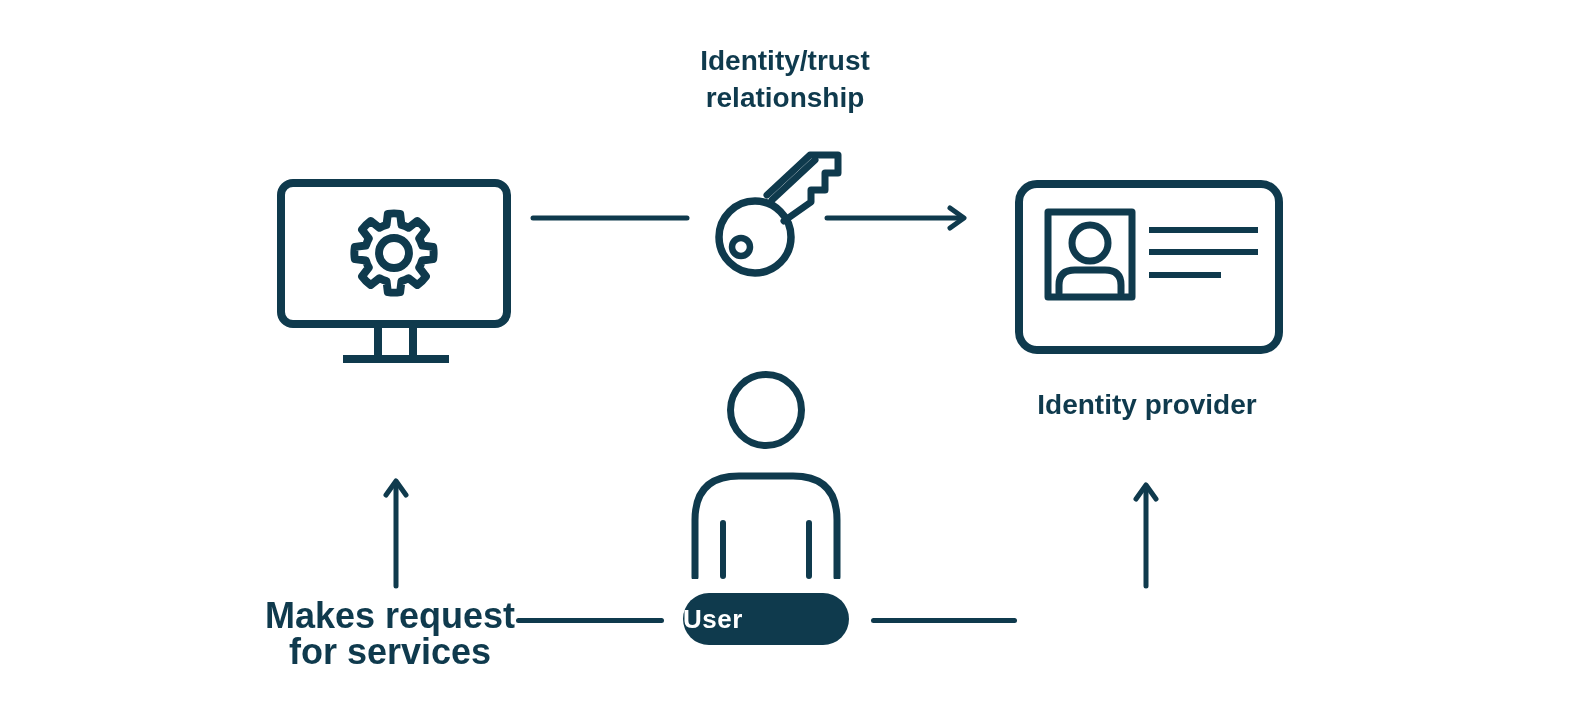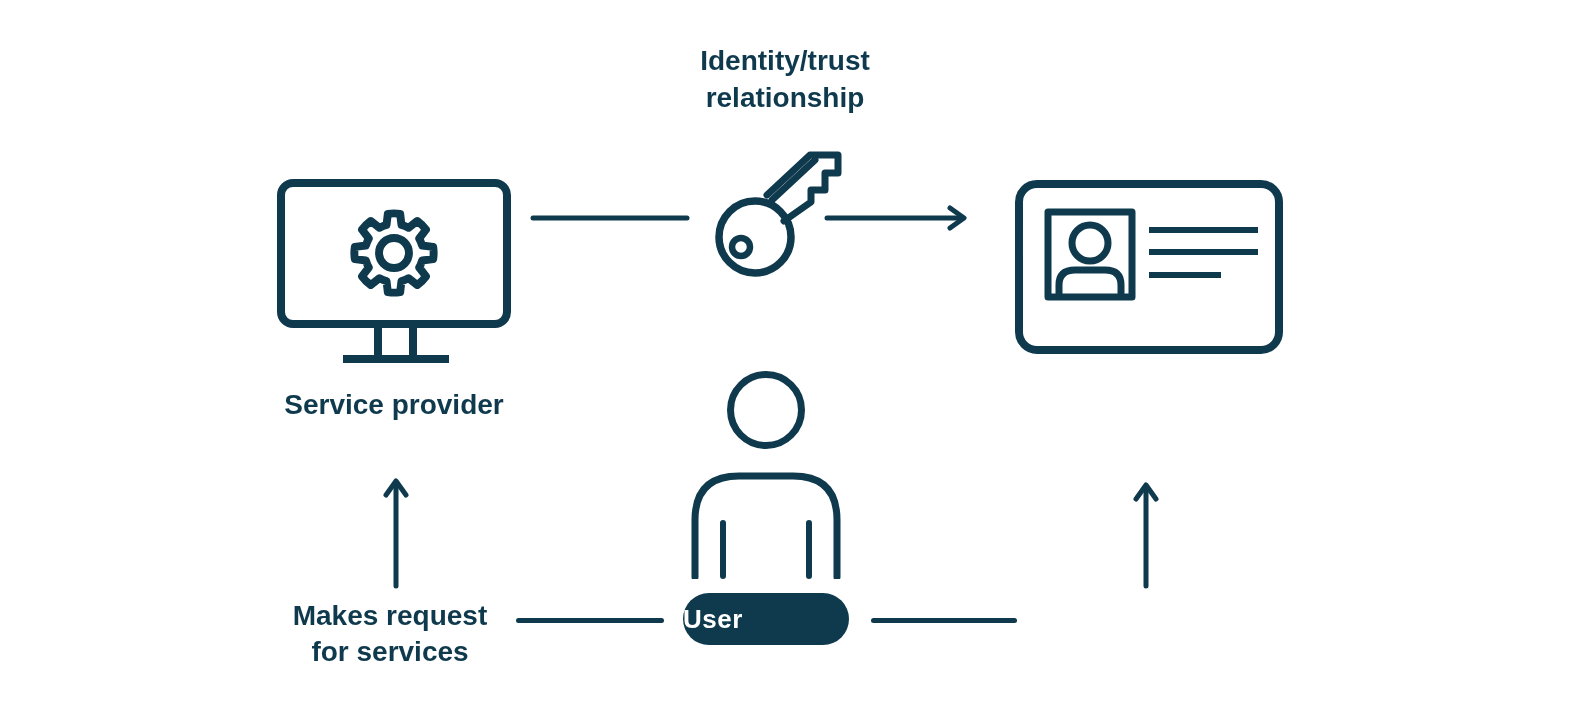--- a/index.html
+++ b/index.html
@@ -7,21 +7,21 @@
   body { background:var(--bg); font-family:"Liberation Sans", sans-serif; }
   .stage { position:relative; width:1590px; height:728px; background:var(--bg); overflow:hidden; }
   .txt {
     position:absolute; color:var(--ink); font-weight:700;
     white-space:pre-line; text-align:center;
     font-family:"Liberation Sans", sans-serif;
   }
   .title { left:634px; top:42px; width:302px; font-size:28px; line-height:37px; }
   .label-sp  { left:244px; top:390px; width:300px; font-size:28px; line-height:30px; }
   .label-ip  { left:997px; top:390px; width:300px; font-size:28px; line-height:30px; }
-  .label-req { left:240px; top:598px; width:300px; font-size:28px; line-height:36px; }
+  .label-req { left:240px; top:598px; width:300px; font-size:36px; line-height:36px; }
   .label-auth{ left:997px; top:601px; width:300px; font-size:28px; line-height:30px; }
   .abs { position:absolute; color:var(--ink); display:block; }
   .stroke { fill:none; stroke:currentColor; stroke-linecap:round; stroke-linejoin:round; }
   .sq { stroke-linecap:square; }
   .pill {
     position:absolute; left:683px; top:593px; width:166px; height:52px;
     border-radius:26px; background:var(--pill-fill); color:var(--pill-text);
     display:flex; align-items:center; justify-content:flex-start;
     font-size:26px; font-weight:700; letter-spacing:0.5px;
   }
@@ -80,21 +80,21 @@
       <circle class="stroke" stroke-width="7" cx="75" cy="63" r="18"></circle>
       <path class="stroke" stroke-width="7" d="M44 113 V105 Q44 90 60 90 H90 Q106 90 106 105 V113"></path>
     </g>
     <g>
       <path class="stroke sq" stroke-width="6" d="M137 50 H240"></path>
       <path class="stroke sq" stroke-width="6" d="M137 72 H240"></path>
       <path class="stroke sq" stroke-width="6" d="M137 95 H203"></path>
     </g>
   </svg>
 
-  <div class="txt label-sp">Service provider</div>
+  <div class="txt label-ip">Identity provider</div>
 
   <svg class="abs" style="left:676px; top:371px;" width="180" height="208" viewBox="0 0 180 208">
     <circle class="stroke" stroke-width="7" cx="90" cy="39" r="35.5"></circle>
     <path class="stroke" stroke-width="7" d="M19 206 V149 Q19 105 63 105 H117 Q161 105 161 149 V206"></path>
     <path class="stroke" stroke-width="6" d="M47 152 V205 M133 152 V205"></path>
   </svg>
 
   <div class="pill">
     <span>User</span>
   </div>

